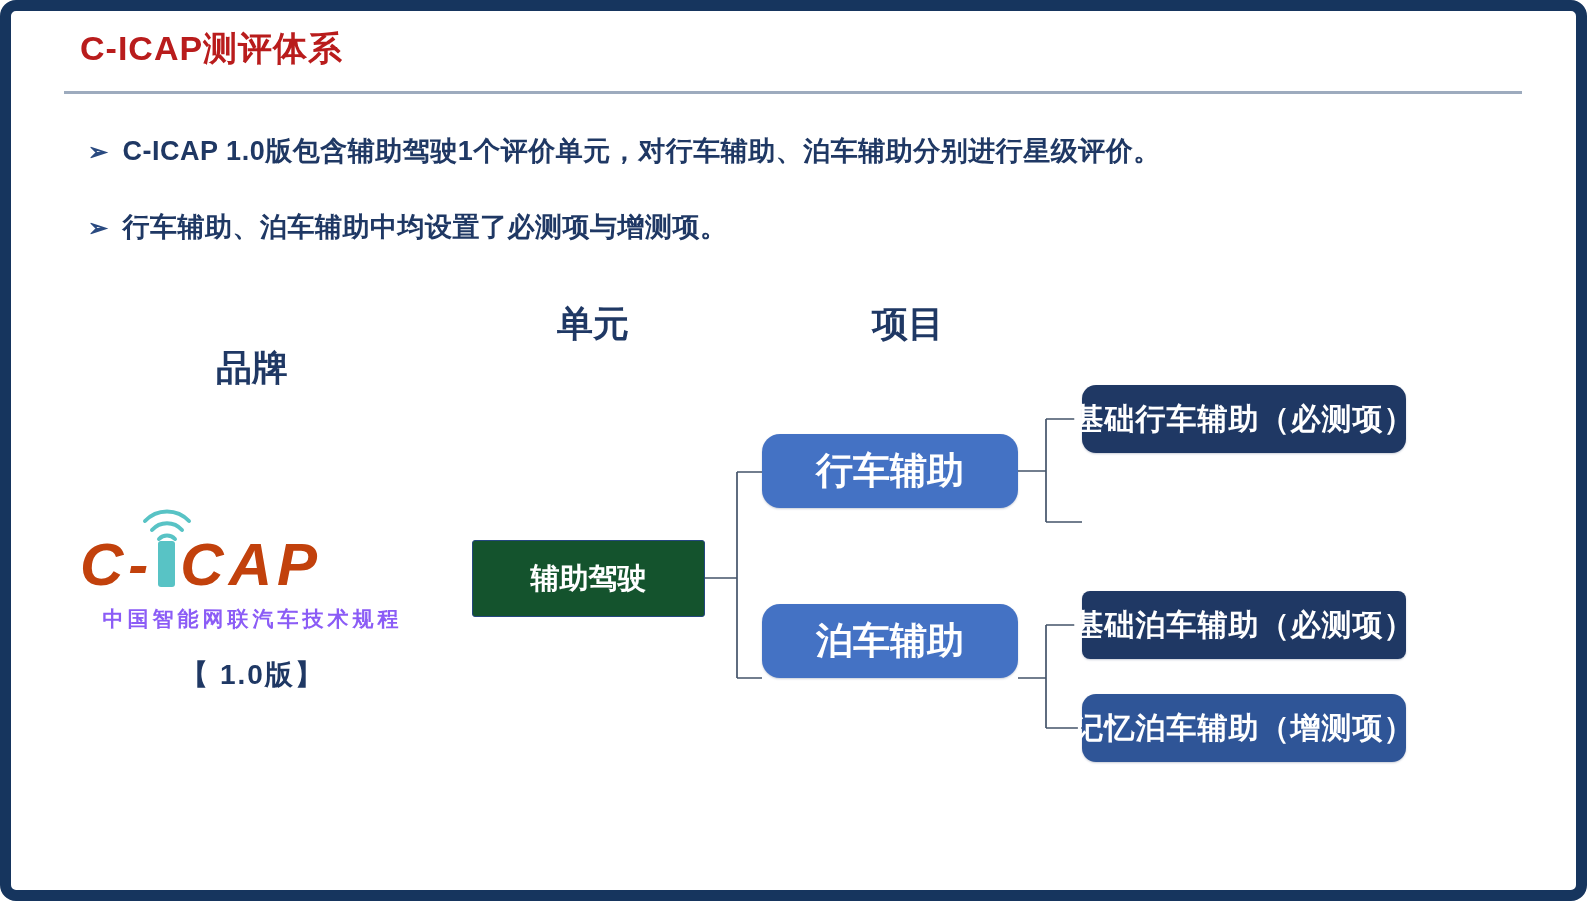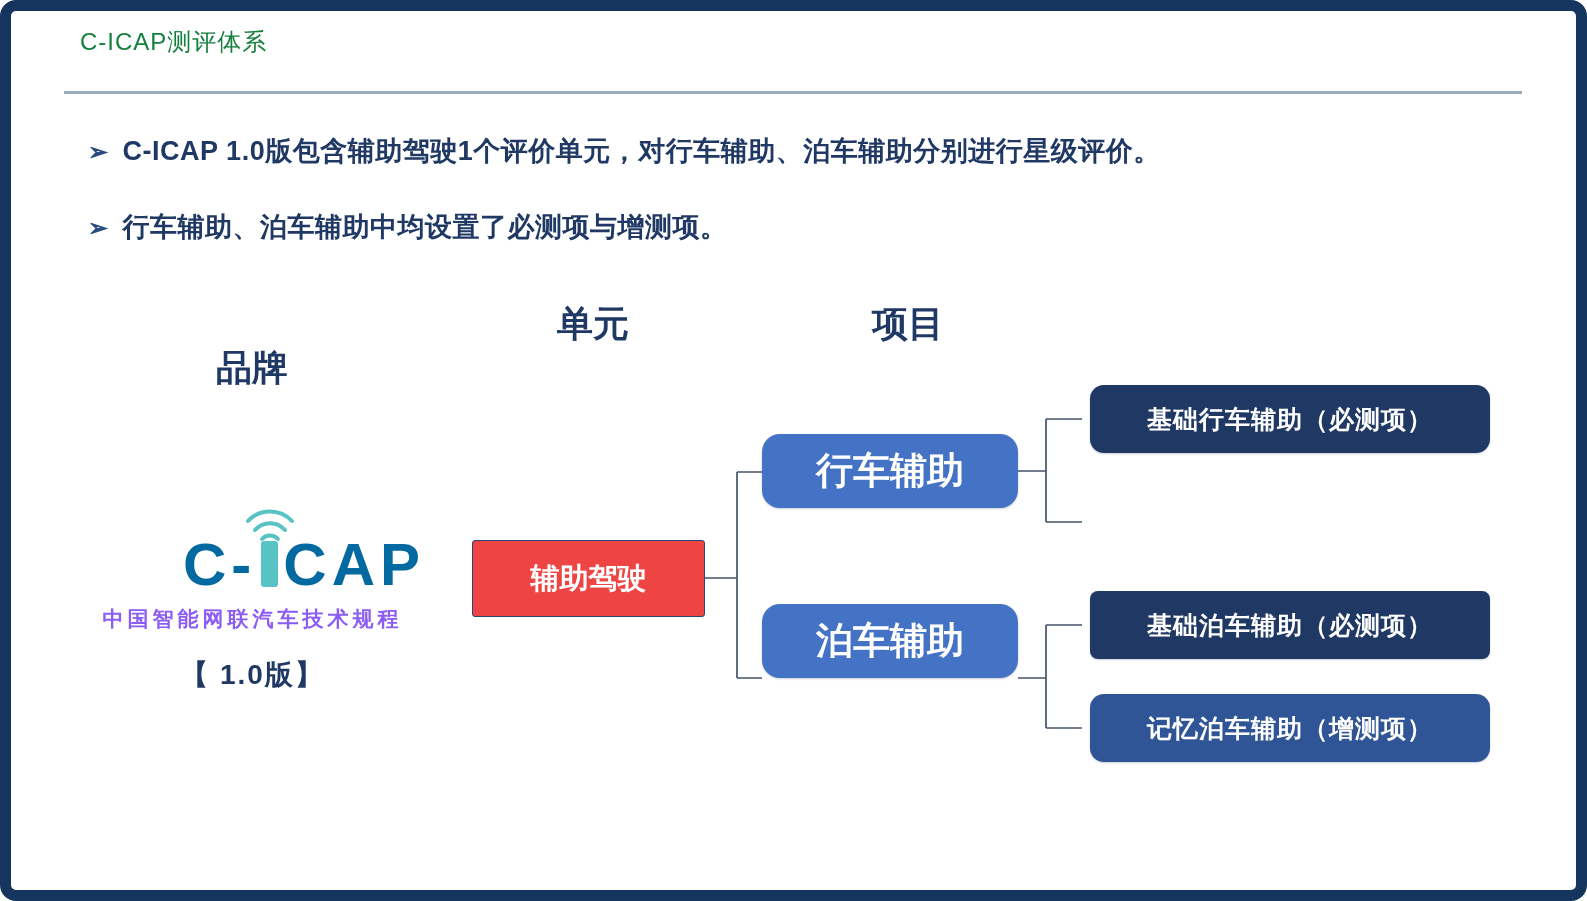--- a/index.html
+++ b/index.html
@@ -5,22 +5,22 @@
   html,body{margin:0;padding:0;background:#ffffff;}
   .canvas{
     position:relative;width:1587px;height:901px;background:#ffffff;
     font-family:"Liberation Sans",sans-serif;overflow:hidden;box-sizing:border-box;
   }
   .frame{
     position:absolute;inset:0;border:11px solid #16355e;border-radius:16px;
     background:#ffffff;box-sizing:border-box;
   }
   .page-title{
-    position:absolute;left:80px;top:26px;font-size:24px;font-weight:400;
-    color:#15803d;letter-spacing:1px;white-space:nowrap;
+    position:absolute;left:80px;top:26px;font-size:34px;font-weight:700;
+    color:#b91c1c;letter-spacing:1px;white-space:nowrap;
   }
   .title-rule{
     position:absolute;left:64px;top:91px;width:1458px;height:3px;background:#9dabbe;
   }
   .bullet{
     position:absolute;left:88px;font-size:27px;font-weight:600;color:#1f3864;
     white-space:nowrap;letter-spacing:0.5px;
   }
   .bullet .marker{margin-right:14px;font-size:24px;color:#2a4a80;}
   .bullet-1{top:133px;}
@@ -29,22 +29,22 @@
     position:absolute;top:300px;font-size:36px;font-weight:800;color:#1f3864;
     transform:translateX(-50%);white-space:nowrap;
   }
   .col-brand{left:252px;margin-top:44px;}
   .col-unit{left:593px;}
   .col-project{left:908px;}
 
   
   .logo{position:absolute;left:80px;top:505px;width:345px;}
   .logo-word{
-    position:relative;text-align:right;font-size:60px;font-weight:800;
-    color:#0369a1;letter-spacing:5px;line-height:1;padding-top:30px;white-space:nowrap;
+    position:relative;text-align:left;font-size:60px;font-weight:800;
+    color:#c2410c;letter-spacing:5px;line-height:1;padding-top:30px;white-space:nowrap;font-style:italic;
   }
   .logo-i{
     display:inline-block;position:relative;width:17px;height:46px;
     background:#58c3c5;border-radius:3px;vertical-align:baseline;
     margin:0 5px;transform:translateY(2px);
   }
   .wifi{position:absolute;left:50%;top:-32px;transform:translateX(-50%);}
   .logo-sub{
     margin-top:10px;text-align:center;font-size:21px;font-weight:700;
     color:#8b5cf6;letter-spacing:4px;white-space:nowrap;font-family:Liberation Serif, serif;
@@ -53,32 +53,32 @@
     margin-top:23px;text-align:center;font-size:28px;font-weight:700;color:#1f3864;
     letter-spacing:2px;white-space:nowrap;
   }
 
   
   .node{
     position:absolute;display:flex;align-items:center;justify-content:center;
     color:#ffffff;white-space:nowrap;box-sizing:border-box;
   }
   .node-unit{
-    left:472px;top:540px;width:233px;height:77px;background:#ef4444;
+    left:472px;top:540px;width:233px;height:77px;background:#14532d;
     border:1px solid #24477f;border-radius:3px;font-size:29px;font-weight:600;
   }
   .node-project{
     width:256px;height:74px;background:#4472c4;border-radius:18px;
     font-size:37px;font-weight:600;box-shadow:0 1px 2px rgba(40,60,100,.25);
   }
   .node-drive{left:762px;top:434px;}
   .node-park{left:762px;top:604px;}
   .leaf{
-    width:400px;height:68px;border-radius:14px;font-size:25px;font-weight:600;
-    letter-spacing:1px;box-shadow:0 1px 2px rgba(40,60,100,.25);margin-left:8px;
+    width:324px;height:68px;border-radius:14px;font-size:30px;font-weight:600;
+    letter-spacing:1px;box-shadow:0 1px 2px rgba(40,60,100,.25);
   }
   .leaf-dark{background:#1f3864;}
   .leaf-medium{background:#2f5597;}
   .leaf-1{left:1082px;top:385px;}
   .leaf-2{left:1082px;top:489px;}
   .leaf-3{left:1082px;top:591px;border-radius:8px;}
   .leaf-4{left:1082px;top:694px;}
 
   .connectors{position:absolute;left:0;top:0;width:1587px;height:901px;pointer-events:none;}
 </style>

